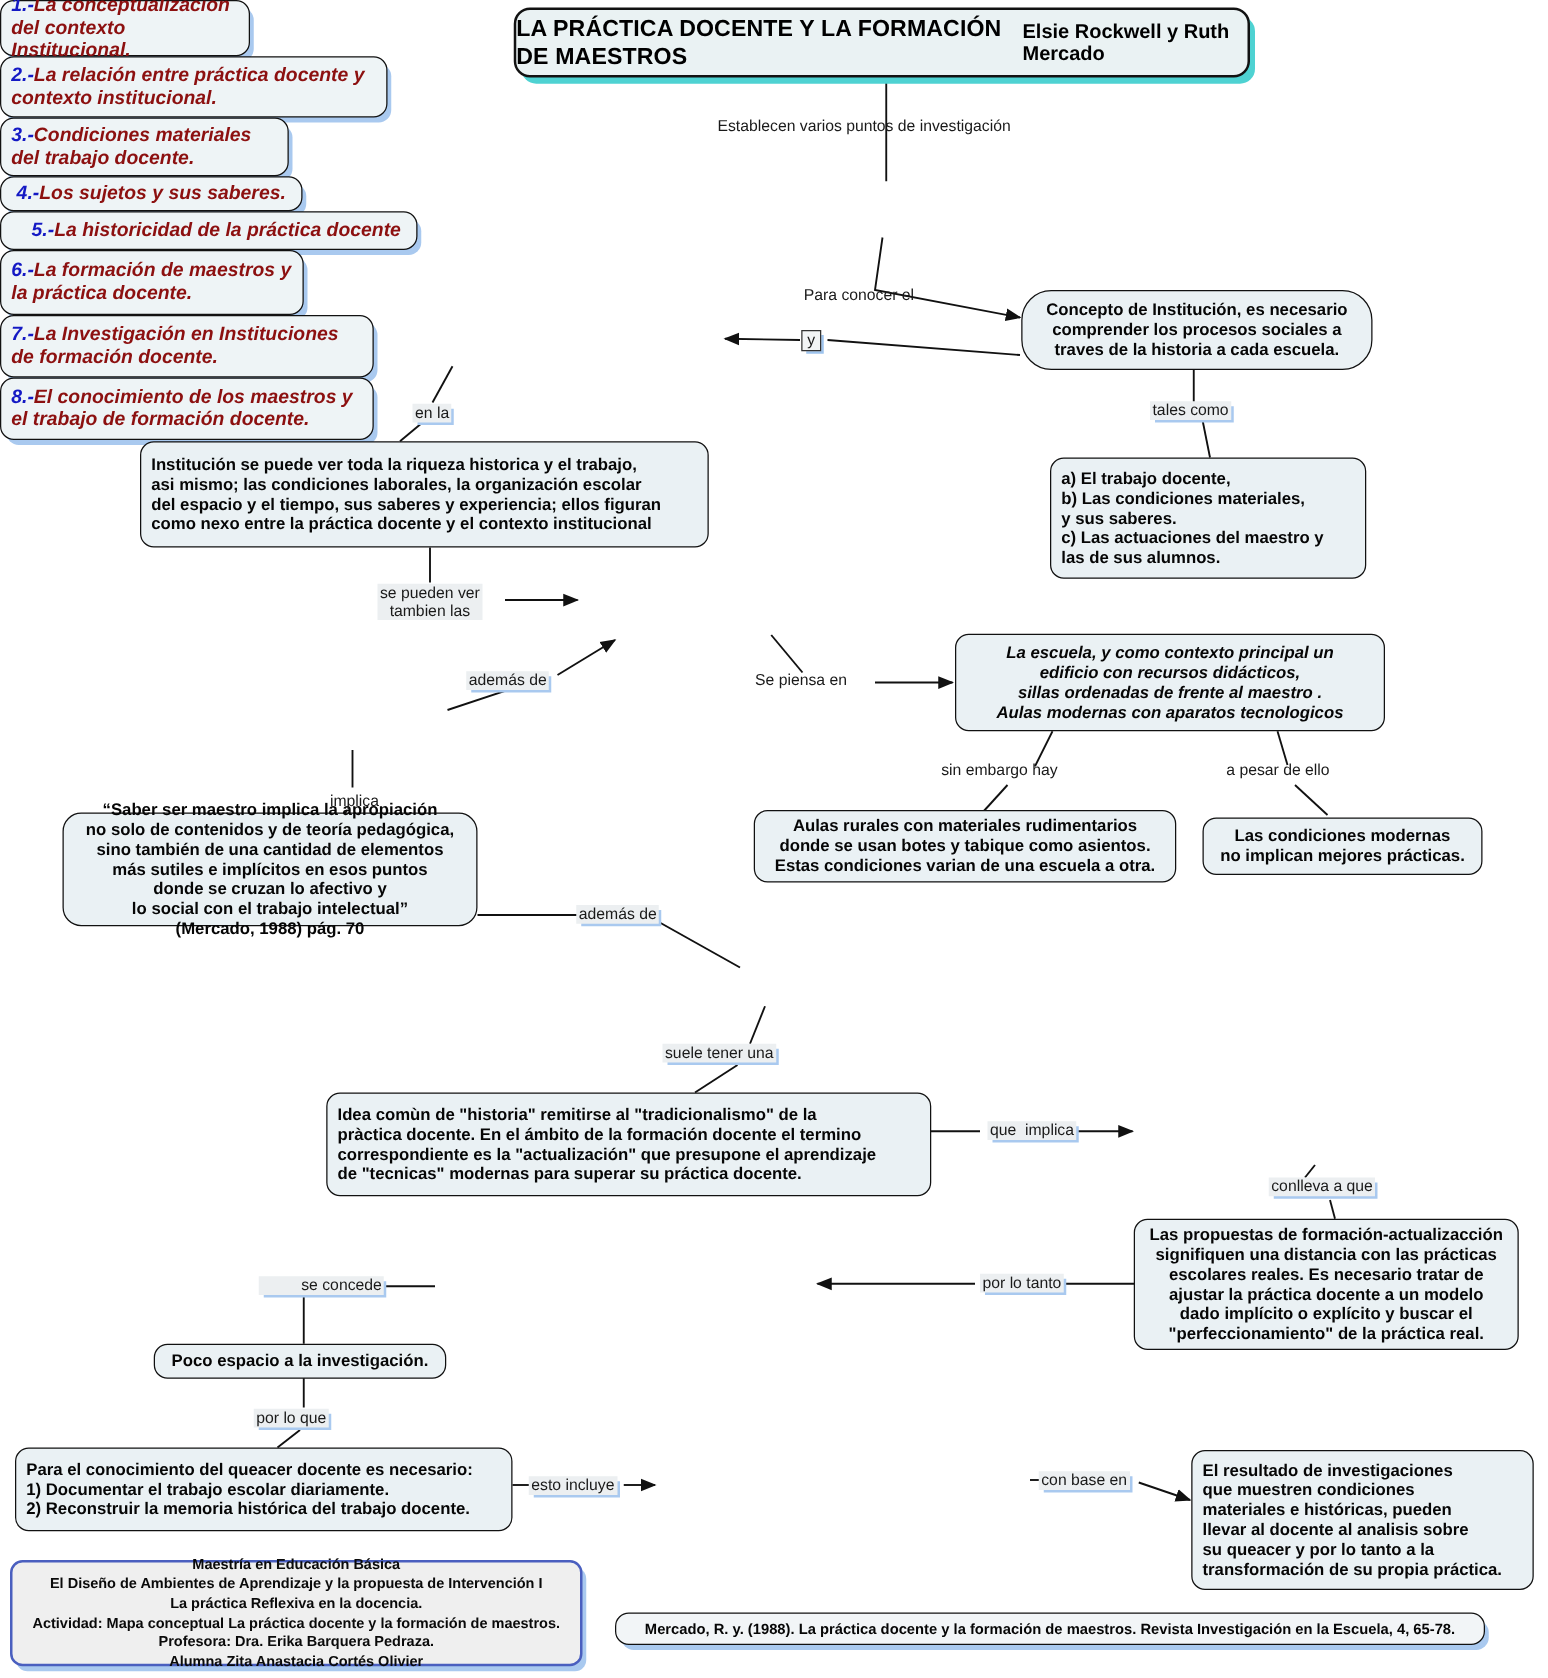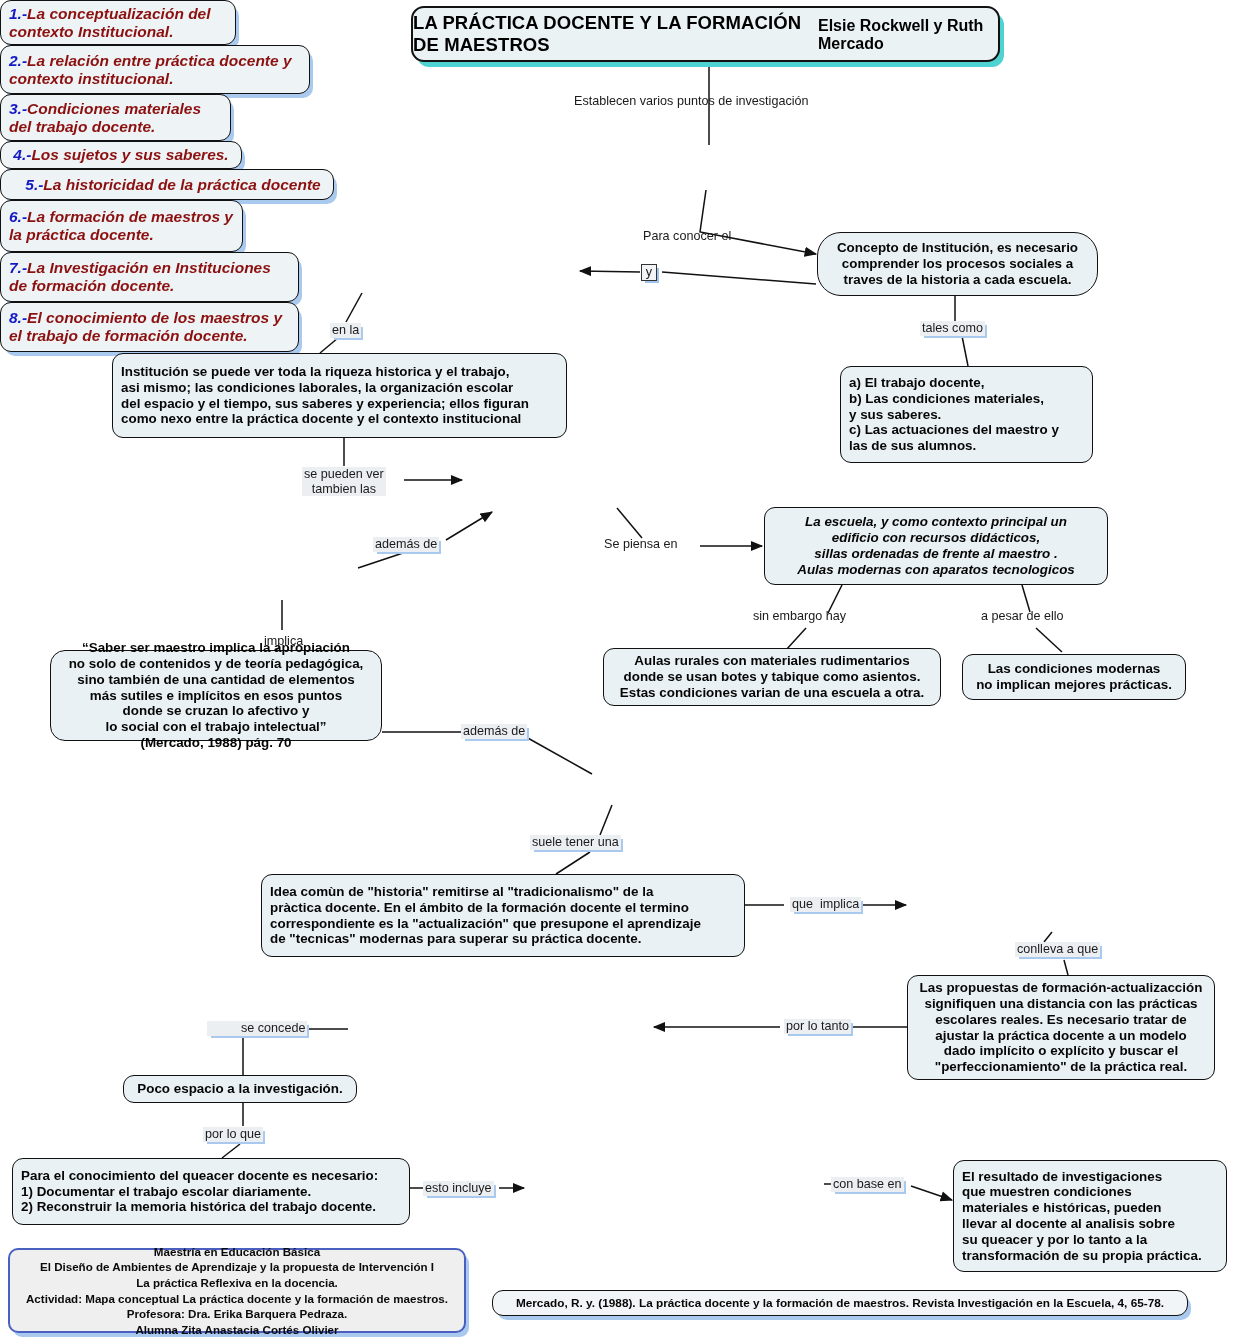--- a/index.html
+++ b/index.html
@@ -253,21 +253,21 @@
   <div class="lbl shadowed" style="left:784px; top:1019px;">por lo tanto</div>
 
   <div class="lbl shadowed" style="left:207px; top:1021px;padding-left:34px;">se concede</div>
 
   <div class="lbl shadowed" style="left:203px; top:1127px;">por lo que</div>
 
   <div class="lbl shadowed" style="left:423px; top:1181px;">esto incluye</div>
 
   <div class="lbl shadowed" style="left:831px; top:1177px;">con base en</div>
 
-  <div class="concept" style="left:592px; top:145px; width:236px; height:45px;">
+  <div class="concept" style="left:592px; top:145px; width:200px; height:45px;">
     <span><span class="num">1.-</span><span>La conceptualización del contexto Institucional.</span></span>
   </div>
 
   <div class="concept" style="left:268px; top:245px; width:310px; height:49px; justify-content:flex-start; text-align:left;">
     <span><span class="num">2.-</span><span>La relación entre práctica docente y contexto institucional.</span></span>
   </div>
 
   <div class="concept" style="left:466px; top:461px; width:231px; height:47px;">
     <span><span class="num">3.-</span><span>Condiciones materiales del trabajo docente.</span></span>
   </div>

